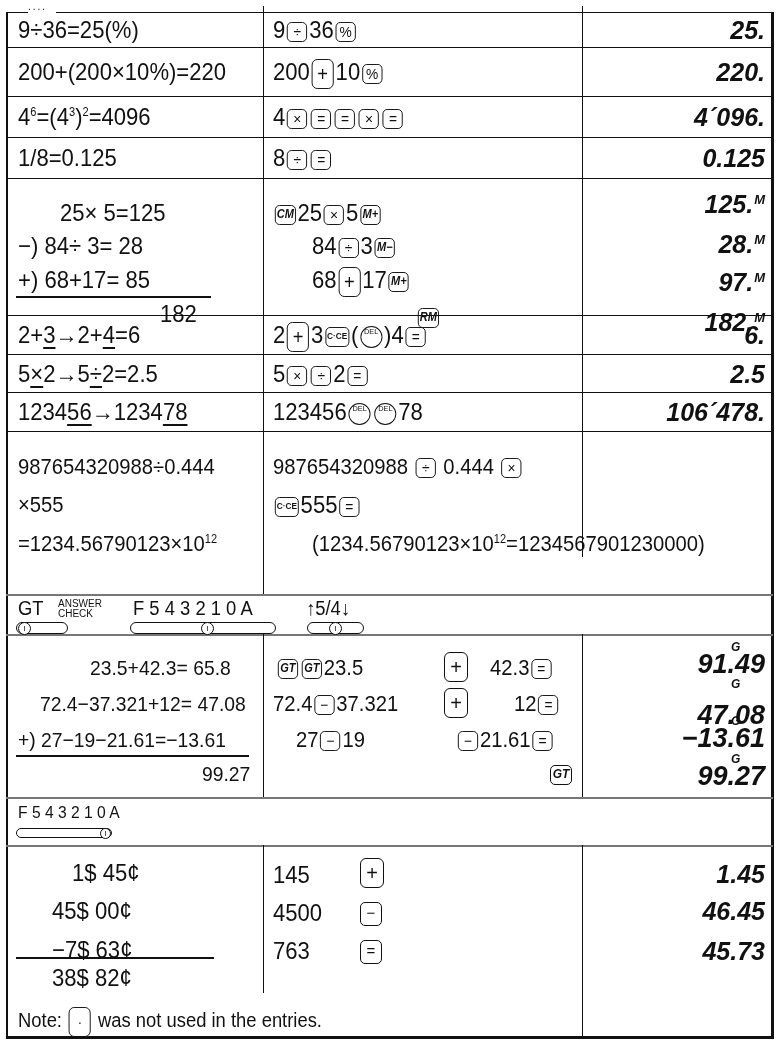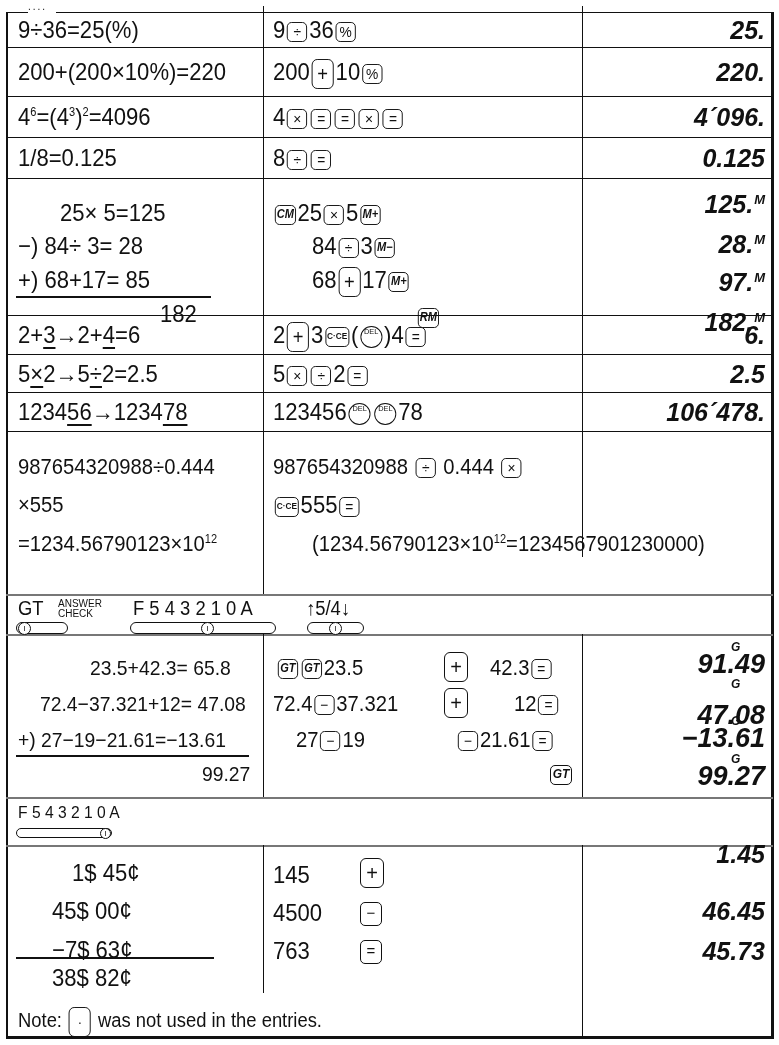--- a/index.html
+++ b/index.html
@@ -232,21 +232,21 @@
   <div class="sumline" style="left:16px;top:957px;width:198px;"></div>
   <div class="cell" style="left:52px;top:964px;">38$  82¢</div>
 
   <div class="cell c2" style="top:861px;">145</div>
   <div class="key tall" style="position:absolute;left:358px;top:858px;">+</div>
   <div class="cell c2" style="top:899px;">4500</div>
   <div class="key" style="position:absolute;left:358px;top:902px;height:22px;line-height:20px;">−</div>
   <div class="cell c2" style="top:937px;">763</div>
   <div class="key" style="position:absolute;left:358px;top:940px;height:22px;line-height:20px;">=</div>
 
-  <div class="res" style="top:840px;">1.45</div>
+  <div class="res" style="top:860px;">1.45</div>
   <div class="res" style="top:897px;">46.45</div>
   <div class="res" style="top:937px;">45.73</div>
 
   <div class="note">
     <span>Note:</span>
     <span class="key tall" style="font-size:14px;">·</span>
     <span>was not used in the entries.</span>
   </div>
 </div>
 

